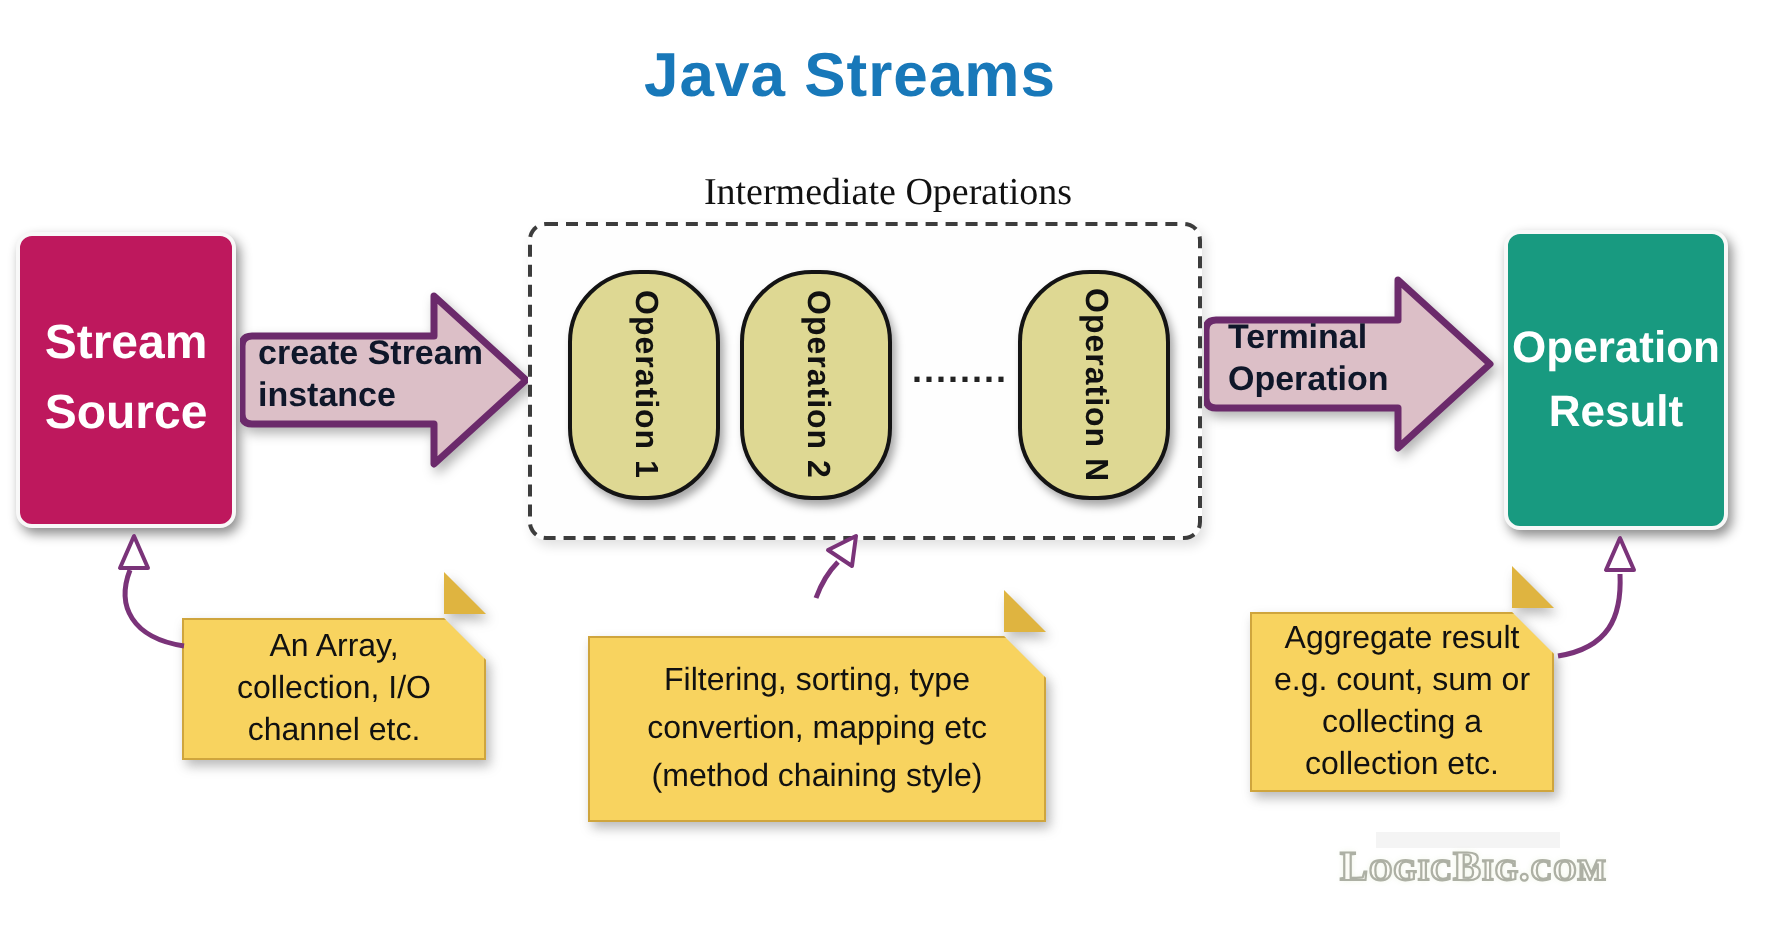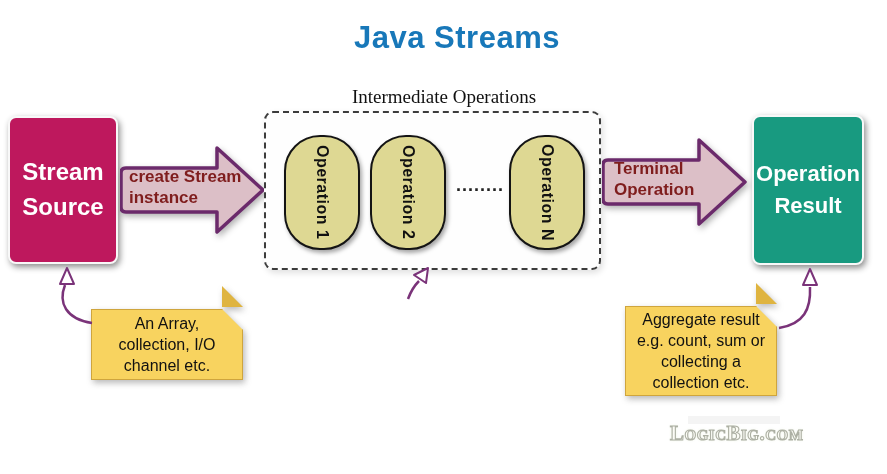--- a/index.html
+++ b/index.html
@@ -4,21 +4,21 @@
 <style>
   html,body{margin:0;padding:0;background:#fff;}
   #canvas{
     position:relative;width:887px;height:474px;background:#ffffff;overflow:hidden;
     font-family:"Liberation Sans","DejaVu Sans",sans-serif;
   }
   .abs{position:absolute;}
   
   #title{
     left:0;top:20px;width:850px;text-align:center;
-    font-size:31px;font-weight:bold;color:#1878b9;letter-spacing:0.5px;padding-left:32px;
+    font-size:31px;font-weight:bold;color:#1878b9;letter-spacing:0.5px;
   }
   
   #group-label{
     left:264px;top:86px;width:360px;text-align:center;
     font-size:19px;color:#111;font-family:Liberation Serif, serif;
   }
   
   #intermediate-box{
     left:264px;top:111px;width:337px;height:159px;
     border:2px dashed #3c3c3c;border-radius:9px;background:#fefefe;
@@ -49,21 +49,21 @@
   #capsule-2{left:104px;}
   #capsule-n{left:243px;}
   #ellipsis{
     left:186px;top:62px;width:56px;text-align:center;
     font-weight:bold;font-size:18px;letter-spacing:1px;color:#222;
   }
   
   .block-arrow{pointer-events:none;}
   .block-arrow svg{filter:drop-shadow(2px 3px 3px rgba(0,0,0,0.3));}
   .arrow-label{
-    position:absolute;font-weight:bold;font-size:17px;color:#7f1d1d;
+    position:absolute;font-weight:bold;font-size:17px;color:#0f172a;
     line-height:1.25;white-space:pre-line;
   }
   #create-arrow{left:120px;top:144px;width:146px;height:92px;}
   #terminal-arrow{left:602px;top:136px;width:146px;height:92px;}
   #create-arrow .arrow-label{left:9px;top:22px;}
   #terminal-arrow .arrow-label{left:12px;top:22px;}
   
   .note-wrap{filter:drop-shadow(2px 3px 3px rgba(80,80,80,0.4));}
   .note{
     position:relative;width:100%;height:100%;background:#f8d35f;
@@ -141,20 +141,26 @@
 Result</span>
   </div>
 
   <div id="note-source" class="abs note-wrap">
     <div class="note">An Array,
 collection, I/O
 channel etc.</div>
     <div class="note-fold"></div>
   </div>
 
+  <div id="note-intermediate" class="abs note-wrap">
+    <div class="note">Filtering, sorting, type
+convertion, mapping etc
+(method chaining style)</div>
+    <div class="note-fold"></div>
+  </div>
 
   <div id="note-result" class="abs note-wrap">
     <div class="note">Aggregate result
 e.g. count, sum or
 collecting a
 collection etc.</div>
     <div class="note-fold"></div>
   </div>
 
   <svg id="connectors" class="abs">

